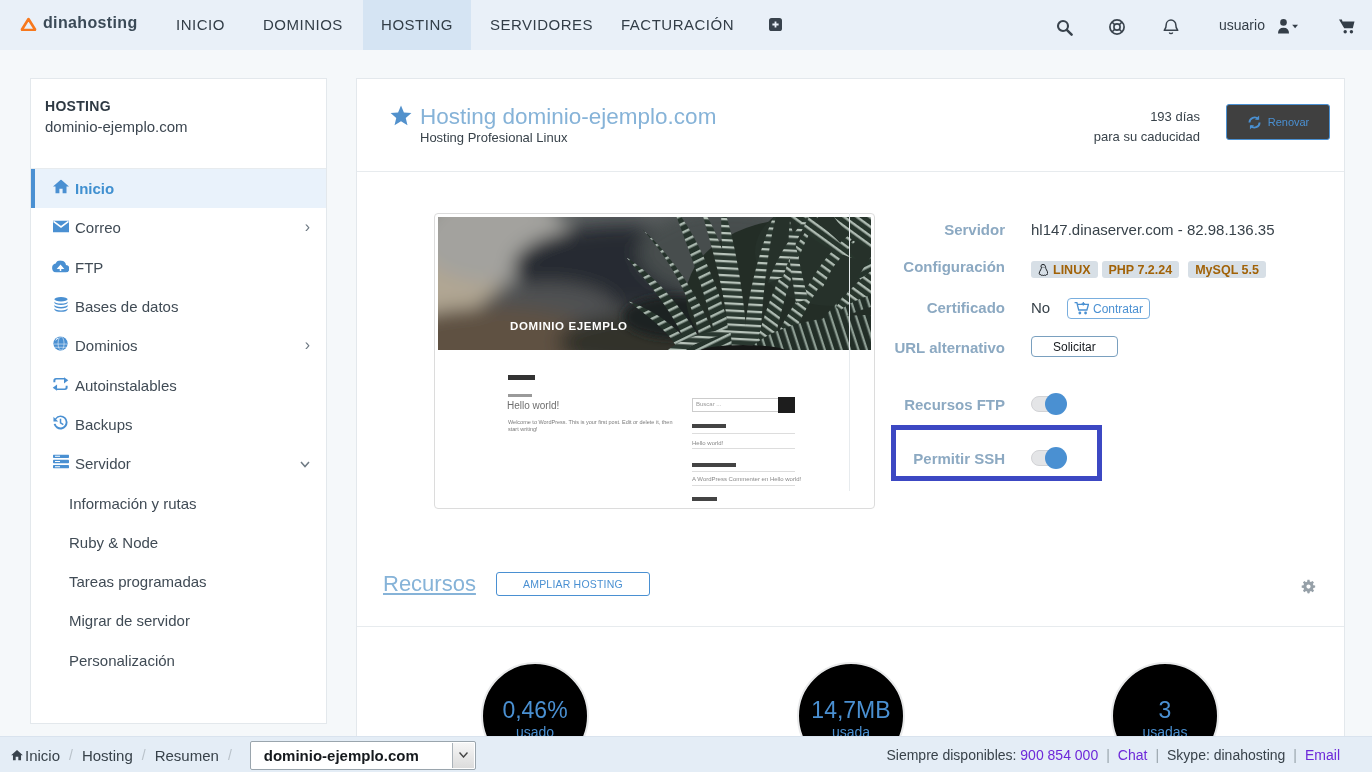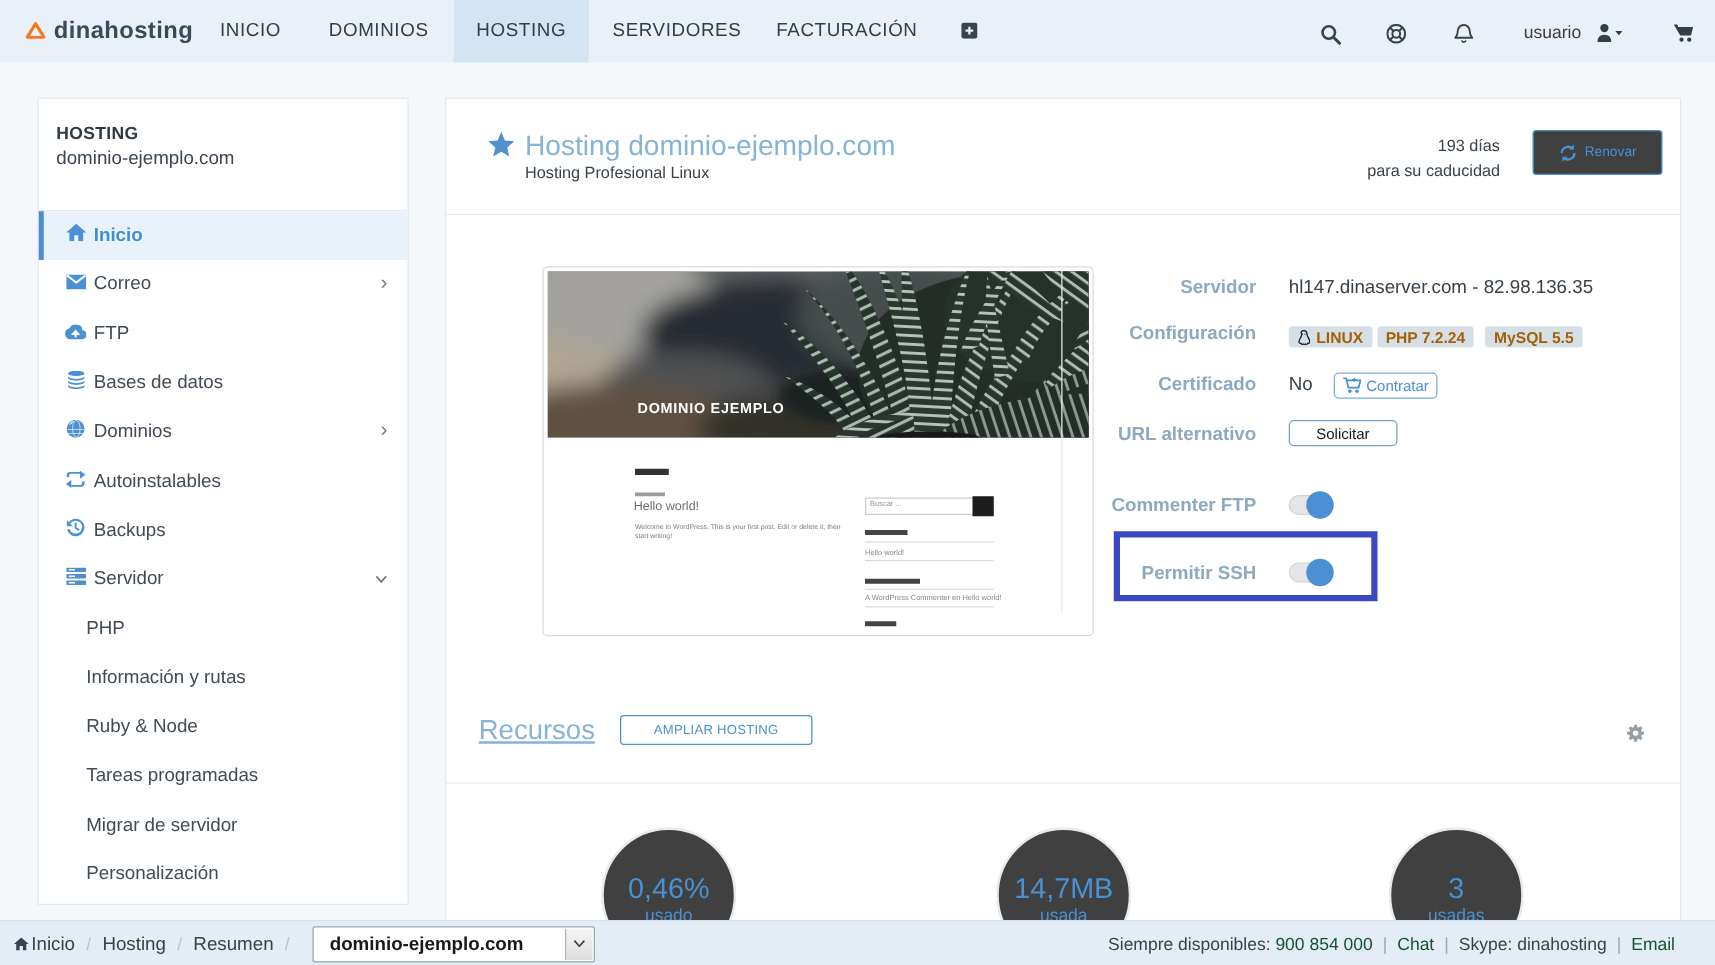--- a/index.html
+++ b/index.html
@@ -3,21 +3,21 @@
 <meta charset="utf-8">
 <title>dinahosting</title>
 <style>
 * { margin:0; padding:0; box-sizing:border-box; }
 html,body { width:1372px; height:772px; overflow:hidden; }
 body { font-family:"Liberation Sans", sans-serif; background:#f5f8fa; position:relative; }
 
 
 .navbar { position:absolute; top:0; left:0; width:1372px; height:50px; background:#e9f0f8; z-index:30; }
 .navbar .abs { position:absolute; }
-.logo-text { font-size:19px; font-weight:700; color:#3b4a57; letter-spacing:0.35px; }
+.logo-text { font-size:16px; font-weight:700; color:#3b4a57; letter-spacing:0.35px; }
 .nav-item { font-size:15px; font-weight:400; letter-spacing:0.5px; color:#323d47; line-height:50px; }
 .hosting-cell { left:363px; top:0; width:108px; height:50px; background:#d5e4f3; text-align:center; }
 .nav-user { font-size:14px; color:#343e48; line-height:50px; }
 
 
 .sidebar { position:absolute; left:30px; top:78px; width:297px; height:646px; background:#fff; border:1px solid #e3e8ec; z-index:5; }
 .sb-head { height:88.5px; padding:19px 0 0 14px; }
 .sb-head .t1 { font-size:14px; font-weight:700; color:#2e3943; letter-spacing:0.3px; }
 .sb-head .t2 { font-size:15px; color:#3c4650; margin-top:4px; }
 .sb-sep { border-top:1px solid #e7ebee; }
@@ -51,33 +51,33 @@
 .btn-sol { display:inline-flex; align-items:center; height:21px; padding:0 21px; border:1px solid #7aa0bf; border-radius:4px; color:#15191d; font-size:12px; }
 .toggle { width:56px; height:22px; }
 .toggle .track { position:absolute; left:0; top:3px; width:35px; height:16px; border-radius:8px; background:#e4e5e7; border:1px solid #d2d3d6; }
 .toggle .knob { position:absolute; left:14px; top:0; width:22px; height:22px; border-radius:50%; background:#4a90d2; }
 
 
 .rec-title { position:absolute; left:26px; top:492px; font-size:22px; color:#86b3d8;text-decoration:underline; }
 .btn-ampliar { position:absolute; left:139px; top:493px; height:24px; padding:0 26px; border:1px solid #4a90d2; border-radius:3px; color:#4a90d2; font-size:10.5px; display:flex; align-items:center; letter-spacing:0.2px; }
 .gear { position:absolute; right:27px; top:499px; }
 .rec-sep { position:absolute; left:0; top:547px; width:100%; border-top:1px solid #e7ebee; }
-.circle { position:absolute; top:583px; width:108px; height:108px; border-radius:50%; border:2px solid #e9eaeb; background:#404040; text-align:center; }
+.circle { position:absolute; top:583px; width:108px; height:108px; border-radius:50%; border:2px solid #e9eaeb; background:#000000; text-align:center; }
 .circle .num { margin-top:33px; font-size:23px; color:#4a90d2; }
 .circle .lab { font-size:14px; color:#4a90d2; }
 
 
 .footer { position:absolute; left:0; bottom:0; width:1372px; height:36px; background:#e4edf6; border-top:1px solid #d9e3ee; z-index:40; }
 .bc { position:absolute; left:11px; top:0; height:36px; display:flex; align-items:center; font-size:15px; color:#38424a; }
 .bc .sep { color:#b9c2ca; margin:0 9px; font-size:14px; }
 .bc-select { width:226px; height:29px; background:#fff; border:1px solid #9aa5ad; border-radius:2px; position:relative; margin-left:9px; display:flex; align-items:center; }
 .bc-select .txt { font-weight:700; font-size:15px; color:#15191d; margin-left:13px; }
 .bc-select .arrow { position:absolute; right:1px; top:1px; bottom:1px; width:22px; background:linear-gradient(#f6f6f6,#dcdcdc); border-left:1px solid #aab2b9; display:flex; align-items:center; justify-content:center; }
 .foot-right { position:absolute; right:32px; top:0; height:36px; display:flex; align-items:center; font-size:14px; color:#38424a; }
-.foot-right a { color:#14532d; text-decoration:none; }
+.foot-right a { color:#6d28d9; text-decoration:none; }
 .foot-right .bar { color:#9aa5ad; margin:0 8px; }
 </style>
 </head>
 <body>
 
 <div class="navbar">
   <svg class="abs" style="left:20px; top:17px;" width="17" height="14" viewBox="0 0 17 14">
       <path d="M8.5 2 L14.9 12.2 Q15.3 13 14.2 13 L2.8 13 Q1.7 13 2.1 12.2 Z" fill="none" stroke="#f7781d" stroke-width="2.6" stroke-linejoin="round"></path>
     </svg>
   <div class="abs logo-text" style="left:43px; top:14px;">dinahosting</div>
@@ -185,23 +185,20 @@
         <span class="ic"><svg width="16" height="14" viewBox="0 0 16 14">
             <rect x="0" y="0" width="16" height="3.6" rx="0.8" fill="#4a90d2"></rect>
             <rect x="0" y="5.2" width="16" height="3.6" rx="0.8" fill="#4a90d2"></rect>
             <rect x="0" y="10.4" width="16" height="3.6" rx="0.8" fill="#4a90d2"></rect>
             <path d="M2 1.8 h5 M2 7 h5 M2 12.2 h5" stroke="#fff" stroke-width="1.1"></path>
           </svg></span>
         <span class="lbl">Servidor</span>
         <span class="chev"><svg width="10" height="7" viewBox="0 0 10 7">
             <path d="M1 1 L5 5.5 L9 1" fill="none" stroke="#6f7a84" stroke-width="1.5"></path>
           </svg></span>
-      </li>
-    <li class="sub">
-        <span class="lbl">PHP</span>
       </li>
     <li class="sub">
         <span class="lbl">Información y rutas</span>
       </li>
     <li class="sub">
         <span class="lbl">Ruby &amp; Node</span>
       </li>
     <li class="sub">
         <span class="lbl">Tareas programadas</span>
       </li>
@@ -334,21 +331,21 @@
   <div class="dlabel" style="top:220px;">Certificado</div>
   <div class="dvalue" style="top:220px;">No</div>
   <div class="dvalue btn-ctr" style="top:219px; left:710px;"><svg width="15" height="13" viewBox="0 0 17 15" style="margin-right:4px;">
         <path d="M0.5 0.5 h2.6 l0.6 2.2 h12.8 l-1.8 6.6 H5.3 L3.7 3.1" fill="none" stroke="#4a90d2" stroke-width="1.6"></path>
         <circle cx="6.6" cy="12.7" r="1.6" fill="#4a90d2"></circle>
         <circle cx="13.2" cy="12.7" r="1.6" fill="#4a90d2"></circle>
         <path d="M10.6 0 v4 M8.6 2 h4" stroke="#4a90d2" stroke-width="1.4"></path>
       </svg>Contratar</div>
   <div class="dlabel" style="top:260px;">URL alternativo</div>
   <div class="dvalue btn-sol" style="top:257px;">Solicitar</div>
-  <div class="dlabel" style="top:317px;">Commenter FTP</div>
+  <div class="dlabel" style="top:317px;">Recursos FTP</div>
   <div class="dvalue toggle" style="top:314px;">
       <span class="track"></span>
       <span class="knob"></span>
     </div>
   <div id="ssh-box" style="position:absolute; left:534px; top:346px; width:211px; height:56px; border:5px solid #3c48c3;"></div>
   <div class="dlabel" style="top:371px;">Permitir SSH</div>
   <div class="dvalue toggle" style="top:368px;">
       <span class="track"></span>
       <span class="knob"></span>
     </div>

